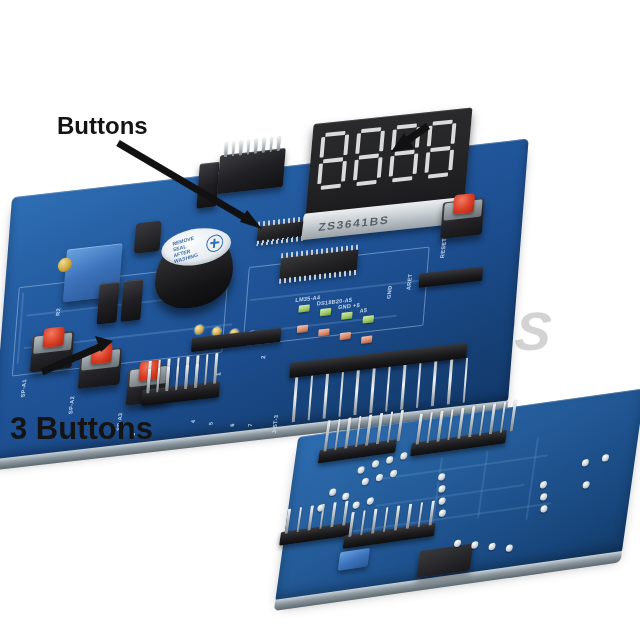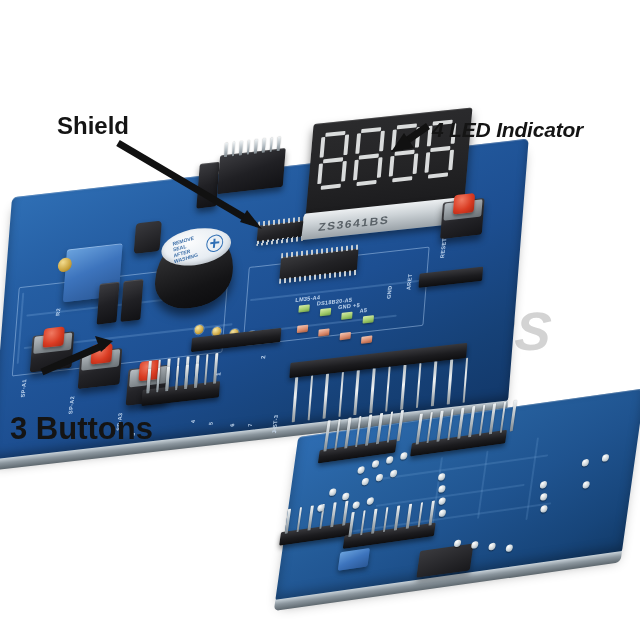--- a/index.html
+++ b/index.html
@@ -462,22 +462,21 @@
     <div class="solder" style="left:260px;top:102px;"></div>
     <div class="solder" style="left:296px;top:62px;"></div>
     <div class="solder" style="left:316px;top:60px;"></div>
     <div class="solder" style="left:300px;top:84px;"></div>
     <div class="solder" style="left:176px;top:124px;"></div>
     <div class="solder" style="left:194px;top:128px;"></div>
     <div class="solder" style="left:212px;top:132px;"></div>
     <div class="solder" style="left:230px;top:136px;"></div>
   </div>
 
-  <div class="callout" id="lbl-buzzer">Shield</div>
-  <div class="callout" id="lbl-led">4 LED Indicator</div>
+  <div class="callout" id="lbl-buzzer">Buttons</div>
   <div class="callout" id="lbl-buttons">3 Buttons</div>
 
   <svg class="arrow-svg" style="left:0;top:0;" width="640" height="640">
 
     <g>
       <line x1="118" y1="143" x2="252" y2="222" stroke="#111" stroke-width="7" stroke-linecap="butt"></line>
       <polygon points="262,229 240,222 247,210" fill="#111"></polygon>
     </g>
 
     <g>

